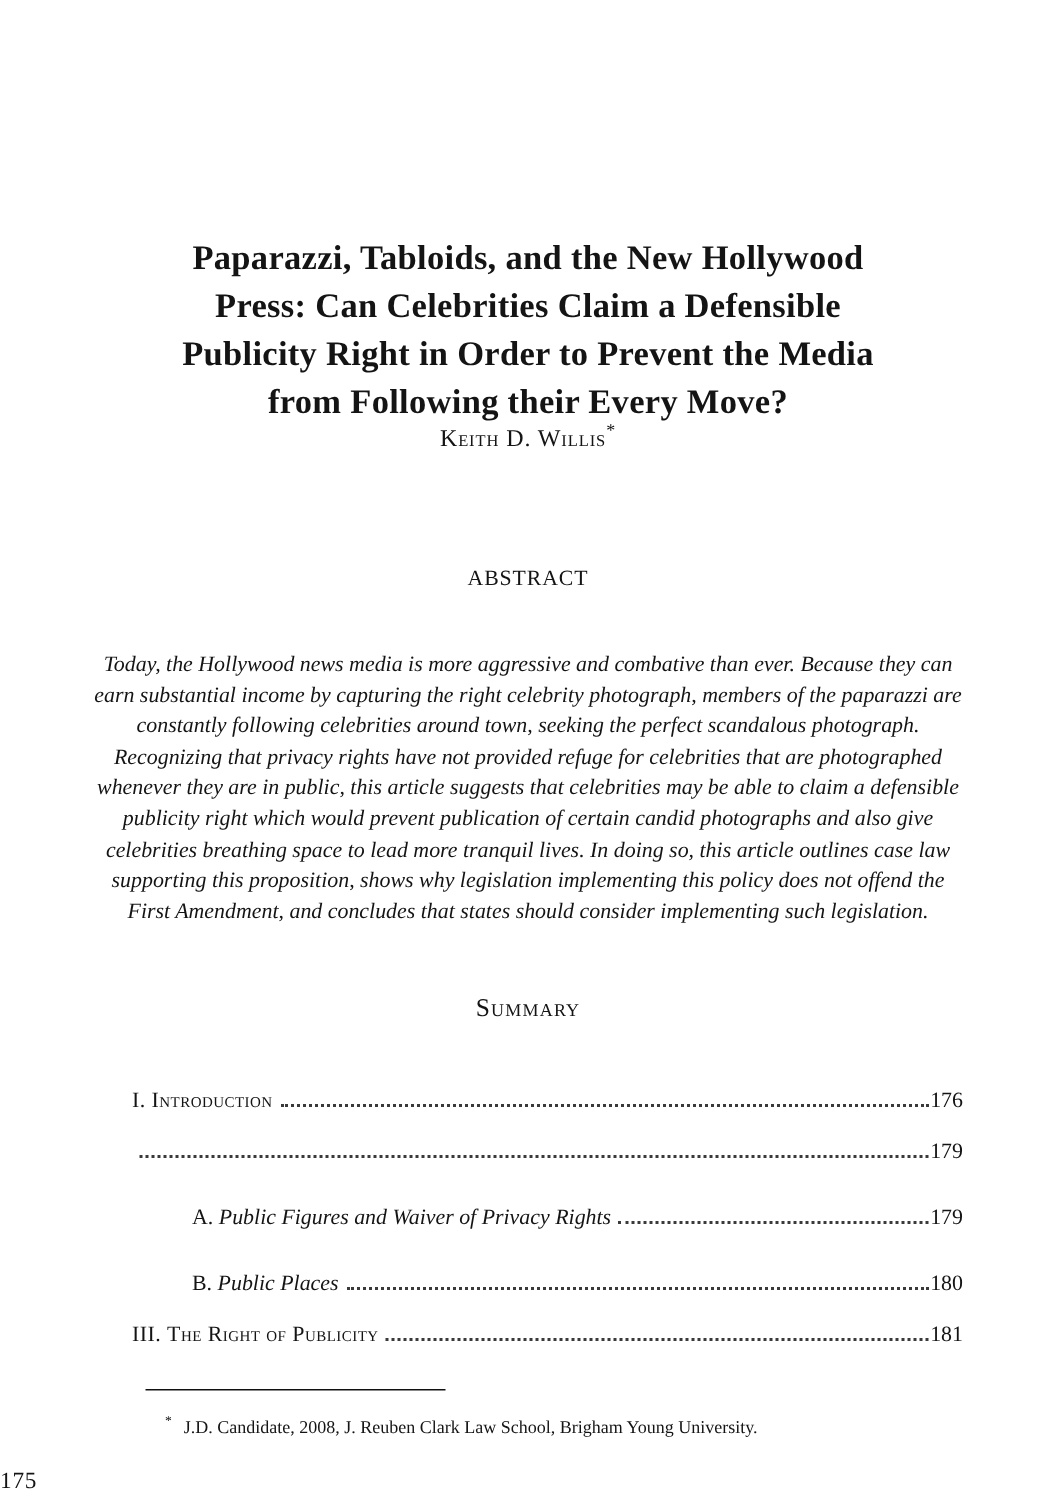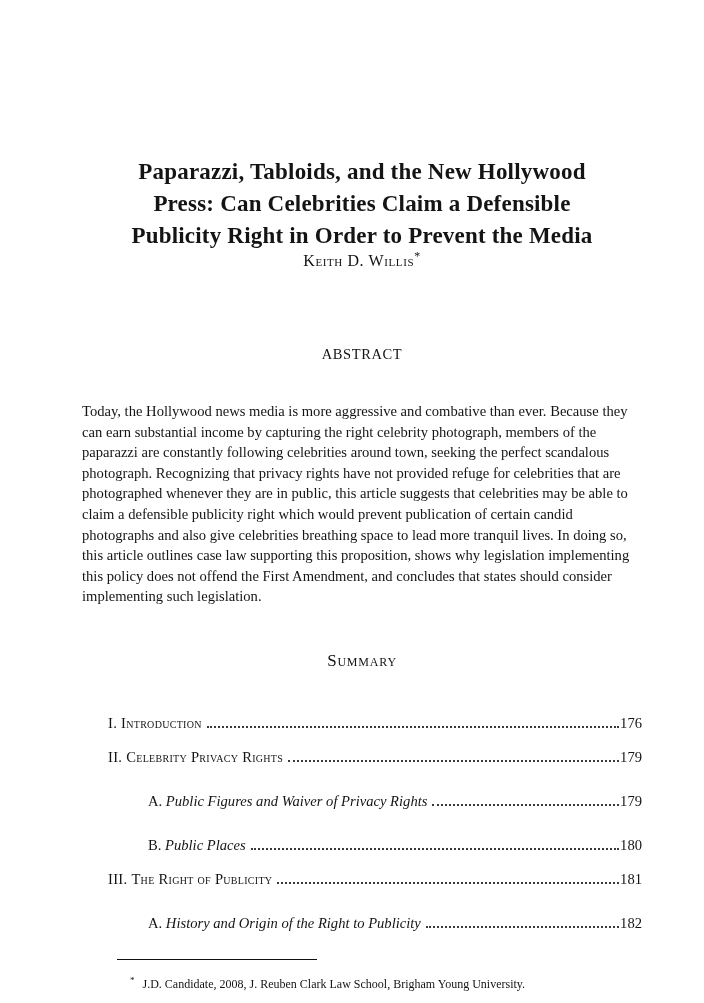--- a/index.html
+++ b/index.html
@@ -6,21 +6,20 @@
   .page {
     width: 704px;
     height: 1003px;
     background: #ffffff;
     color: #141414;
     font-family: "Liberation Serif", serif;
     box-sizing: border-box;
     padding-top: 156px;
     overflow: hidden;
     position: relative;
-    padding-left: 20px;
   }
   .article-title {
     margin: 0 64px;
     text-align: center;
     font-weight: bold;
     font-size: 23px;
     line-height: 32px;
     letter-spacing: 0.2px;
   }
   .author-line {
@@ -36,23 +35,24 @@
     line-height: 0;
   }
   .abstract-heading {
     margin-top: 76px;
     text-align: center;
     font-size: 14.5px;
     letter-spacing: 0.6px;
   }
   .abstract-text {
     margin: 38px 62px 0 62px;
+    font-style: italic;
     font-size: 14.6px;
     line-height: 20.6px;
-    text-align: left;
+    text-align: center;
   }
   .summary-heading {
     margin-top: 44px;
     text-align: center;
     font-size: 17px;
     font-variant: small-caps;
     letter-spacing: 0.8px;
   }
   .toc {
     margin: 42px 62px 0 88px;
@@ -98,40 +98,40 @@
 </style>
 </head>
 <body>
 
 <div class="page">
 
   <h1 class="article-title">
     <span style="display:block">Paparazzi, Tabloids, and the New Hollywood</span>
     <span style="display:block">Press: Can Celebrities Claim a Defensible</span>
     <span style="display:block">Publicity Right in Order to Prevent the Media</span>
+    <span style="display:block">from Following their Every Move?</span>
   </h1>
 
   <div class="author-line"><span>Keith D. Willis</span><sup>*</sup></div>
 
   <div class="abstract-heading">ABSTRACT</div>
 
   <p class="abstract-text">Today, the Hollywood news media is more aggressive and combative than ever. Because they can earn substantial income by capturing the right celebrity photograph, members of the paparazzi are constantly following celebrities around town, seeking the perfect scandalous photograph. Recognizing that privacy rights have not provided refuge for celebrities that are photographed whenever they are in public, this article suggests that celebrities may be able to claim a defensible publicity right which would prevent publication of certain candid photographs and also give celebrities breathing space to lead more tranquil lives. In doing so, this article outlines case law supporting this proposition, shows why legislation implementing this policy does not offend the First Amendment, and concludes that states should consider implementing such legislation.</p>
 
   <div class="summary-heading">Summary</div>
 
   <div class="toc">
 
     <div class="toc-row">
       <span class="toc-main-text"><span>I.</span>&nbsp;<span>Introduction</span></span>
       <span class="toc-leader"></span>
       <span class="toc-page">176</span>
     </div>
 
     <div class="toc-row gap">
-      <span class="toc-main-text"><span>II.</span>&nbsp;<span>Celebrity Privacy Rights</span></span>
       <span class="toc-leader"></span>
       <span class="toc-page">179</span>
     </div>
 
     <div class="toc-row sub">
       <span><span class="toc-sub-label">A.</span>&nbsp;<span class="toc-sub-title">Public Figures and Waiver of Privacy Rights</span></span>
       <span class="toc-leader"></span>
       <span class="toc-page">179</span>
     </div>
 
@@ -140,25 +140,20 @@
       <span class="toc-leader"></span>
       <span class="toc-page">180</span>
     </div>
 
     <div class="toc-row gap">
       <span class="toc-main-text"><span>III.</span>&nbsp;<span>The Right of Publicity</span></span>
       <span class="toc-leader"></span>
       <span class="toc-page">181</span>
     </div>
 
-    <div class="toc-row sub">
-      <span><span class="toc-sub-label">A.</span>&nbsp;<span class="toc-sub-title">History and Origin of the Right to Publicity</span></span>
-      <span class="toc-leader"></span>
-      <span class="toc-page">182</span>
-    </div>
 
   </div>
 
   <div class="footnote-rule"></div>
 
   <p class="footnote"><sup>*</sup><span>J.D. Candidate, 2008, J. Reuben Clark Law School, Brigham Young University.</span></p>
 
   <div class="folio">175</div>
 
 </div>

